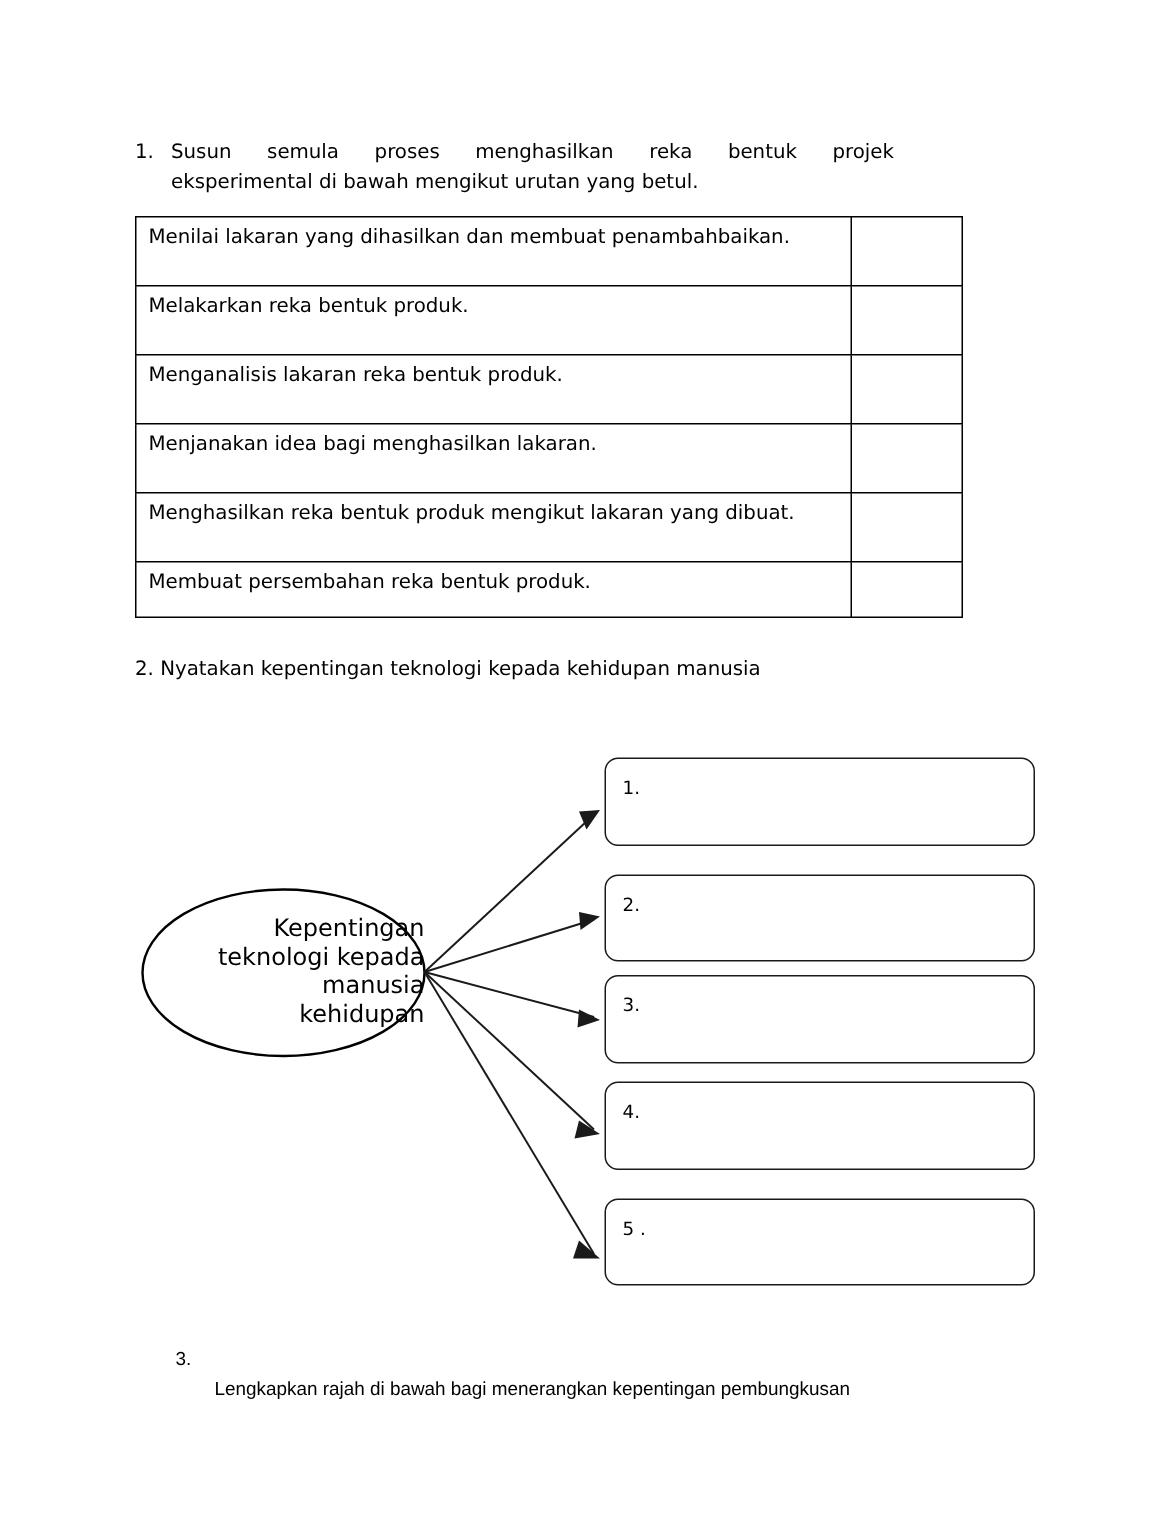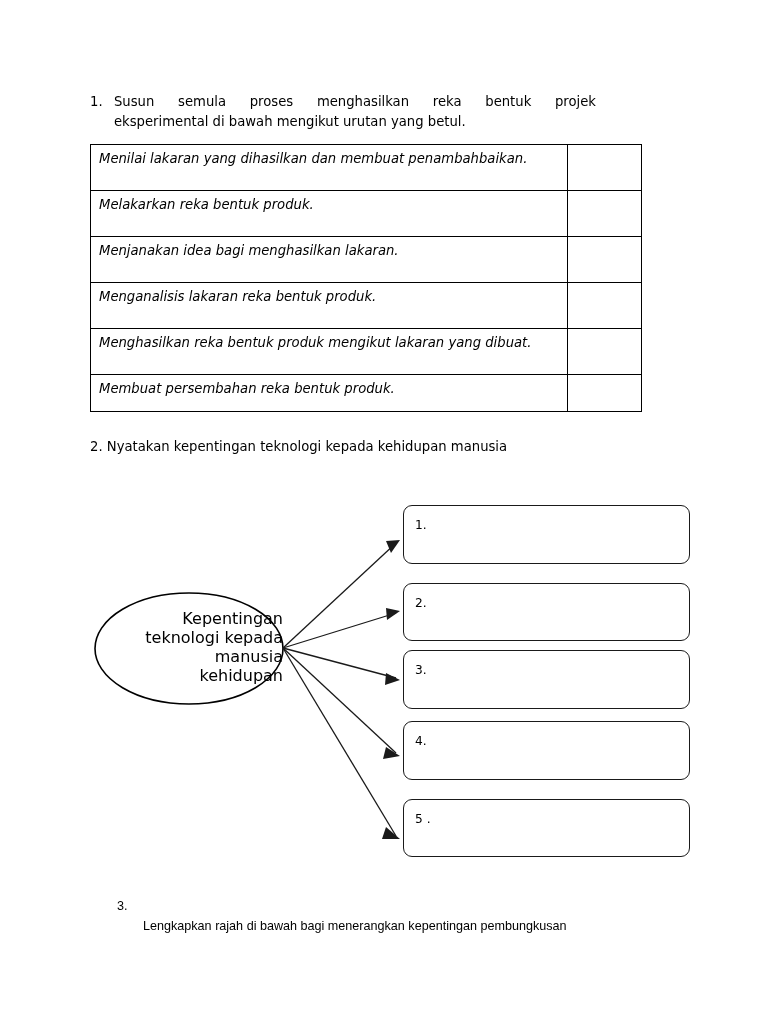--- a/index.html
+++ b/index.html
@@ -58,21 +58,20 @@
   }
 
   
   .proc-table {
     position: absolute;
     left: 90px;
     top: 144px;
     width: 541px;
     border-collapse: collapse;
     table-layout: fixed;
-    font-style: italic;
   }
   .proc-table td {
     border: 1px solid #000000;
     vertical-align: top;
     padding: 5px 0 0 8px;
     font-size: 13.2px;
     line-height: 17px;
   }
   .proc-table td.c-label { width: 468px; }
   .proc-table td.c-blank { width: 73px; padding: 0; }
@@ -164,25 +163,25 @@
     <tbody>
       <tr class="r-tall">
         <td class="c-label">Menilai lakaran yang dihasilkan dan membuat penambahbaikan.</td>
         <td class="c-blank"></td>
       </tr>
       <tr class="r-tall">
         <td class="c-label">Melakarkan reka bentuk produk.</td>
         <td class="c-blank"></td>
       </tr>
       <tr class="r-tall">
+        <td class="c-label">Menganalisis lakaran reka bentuk produk.</td>
+        <td class="c-blank"></td>
+      </tr>
+      <tr class="r-tall">
         <td class="c-label">Menjanakan idea bagi menghasilkan lakaran.</td>
-        <td class="c-blank"></td>
-      </tr>
-      <tr class="r-tall">
-        <td class="c-label">Menganalisis lakaran reka bentuk produk.</td>
         <td class="c-blank"></td>
       </tr>
       <tr class="r-tall">
         <td class="c-label">Menghasilkan reka bentuk produk mengikut lakaran yang dibuat.</td>
         <td class="c-blank"></td>
       </tr>
       <tr class="r-short">
         <td class="c-label">Membuat persembahan reka bentuk produk.</td>
         <td class="c-blank"></td>
       </tr>

